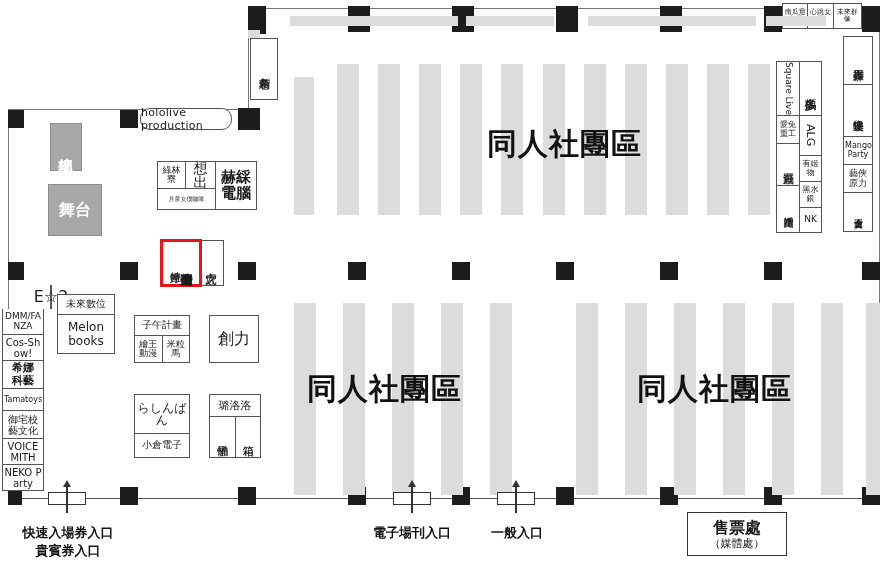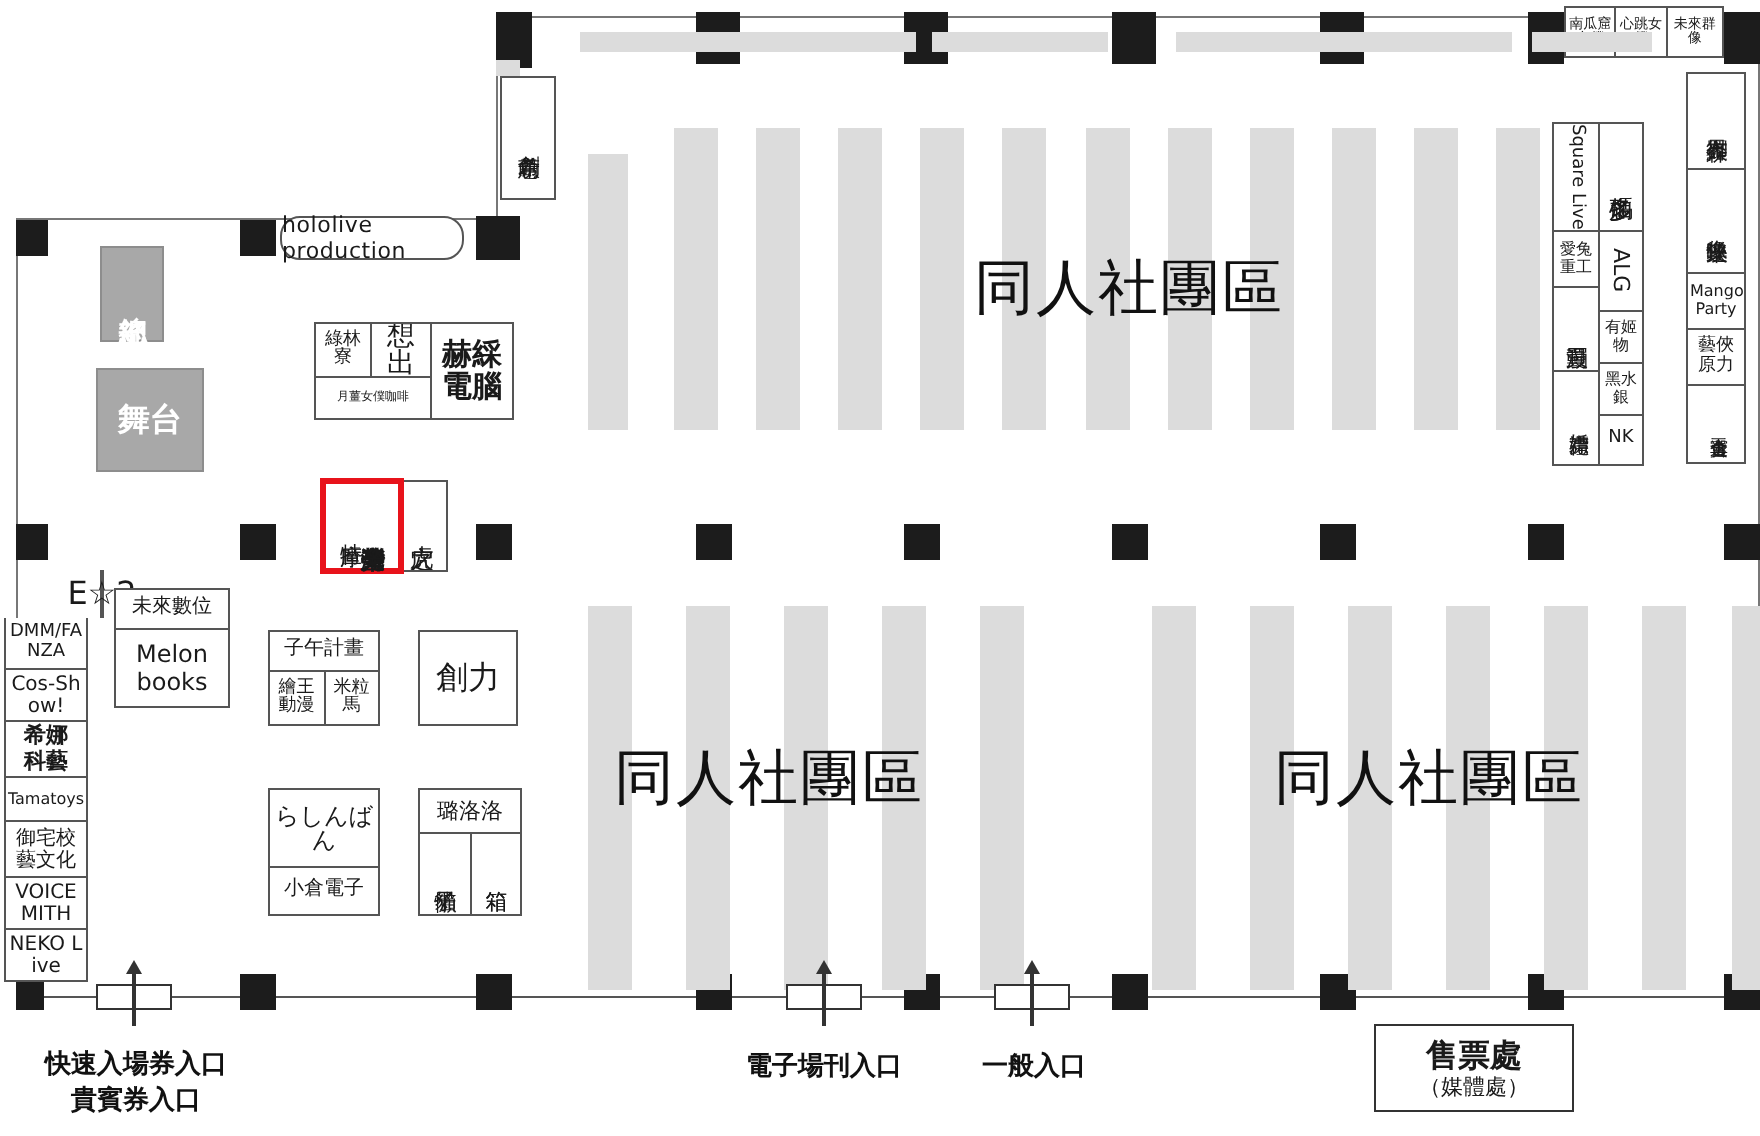--- a/index.html
+++ b/index.html
@@ -74,21 +74,21 @@
   .aisle {
     background: #dcdcdc;
   }
   .redbox {
     border: 3px solid #e8131b;
     background: #fff;
     box-sizing: border-box;
     display:flex; align-items:center; justify-content:center;
   }
   .sect-label {
-    font-weight: 400;
+    font-weight: 700;
     color: #111;
     letter-spacing: 1px;
     white-space: nowrap;
     text-align: center;
   }
   .entrance-rect {
     border: 1px solid #333;
     background: #fff;
   }
   .entrance-arrow {
@@ -326,21 +326,21 @@
     <div class="sidebar-cell" style="height:22px; font-size:8px;">
       <span>Tamatoys</span>
     </div>
     <div class="sidebar-cell" style="height:28px; font-size:10px;">
       <span style="display:block; width:38px; word-break:break-all; line-height:1.1;">御宅校藝文化</span>
     </div>
     <div class="sidebar-cell" style="height:26px; font-size:10px;">
       <span style="display:block; width:36px; word-break:break-all; line-height:1.1;">VOICE MITH</span>
     </div>
     <div class="sidebar-cell" style="height:26px; font-size:10px;">
-      <span style="display:block; width:38px; word-break:break-all; line-height:1.1;">NEKO Live</span>
+      <span style="display:block; width:38px; word-break:break-all; line-height:1.1;">NEKO Party</span>
     </div>
   </div>
 
   <div class="abs" style="left:57px; top:294px; width:58px; height:60px; border:1px solid #555; background:#fff; display:flex; flex-direction:column;">
     <div class="cell" style="height:20px; border-bottom:1px solid #555; font-size:10px;">
       <span>未來數位</span>
     </div>
     <div class="cell" style="height:38px; font-size:12px;">
       <span style="display:block; width:44px; line-height:1.2;">Melon books</span>
     </div>

